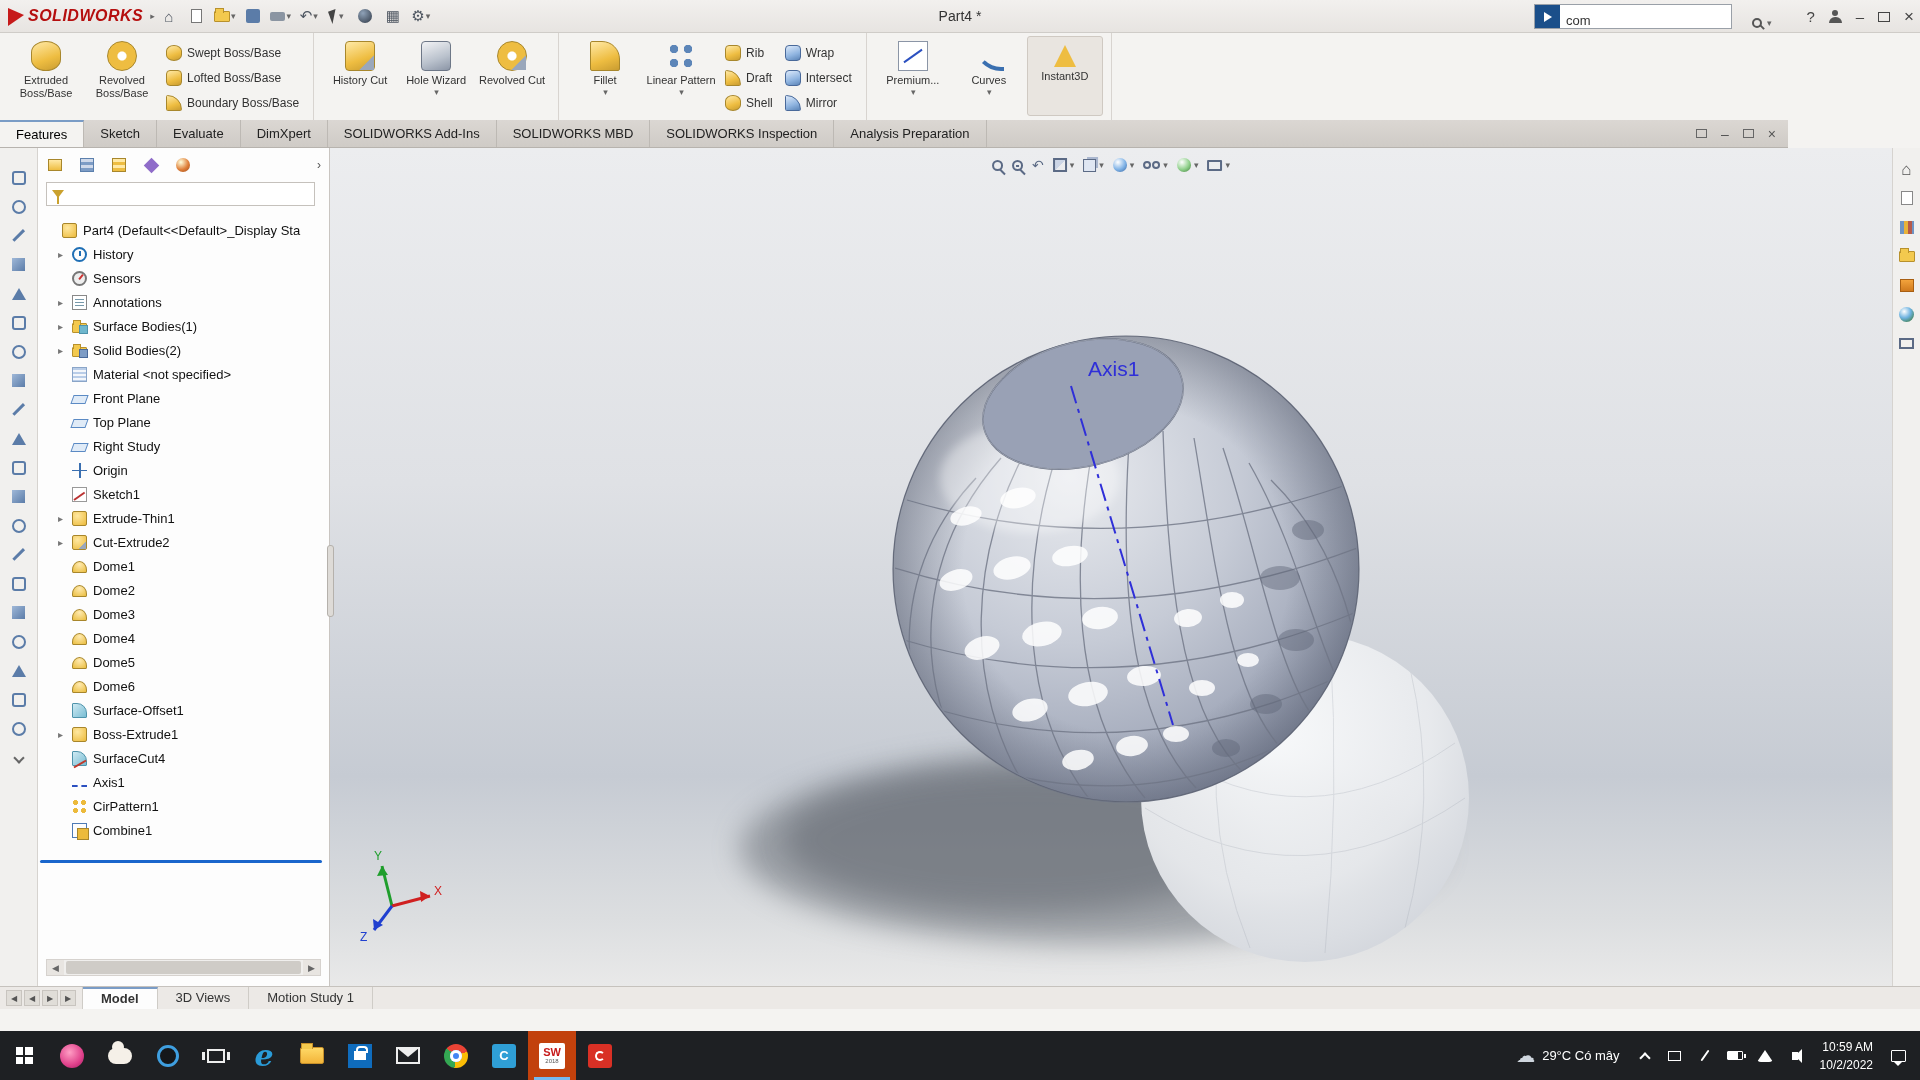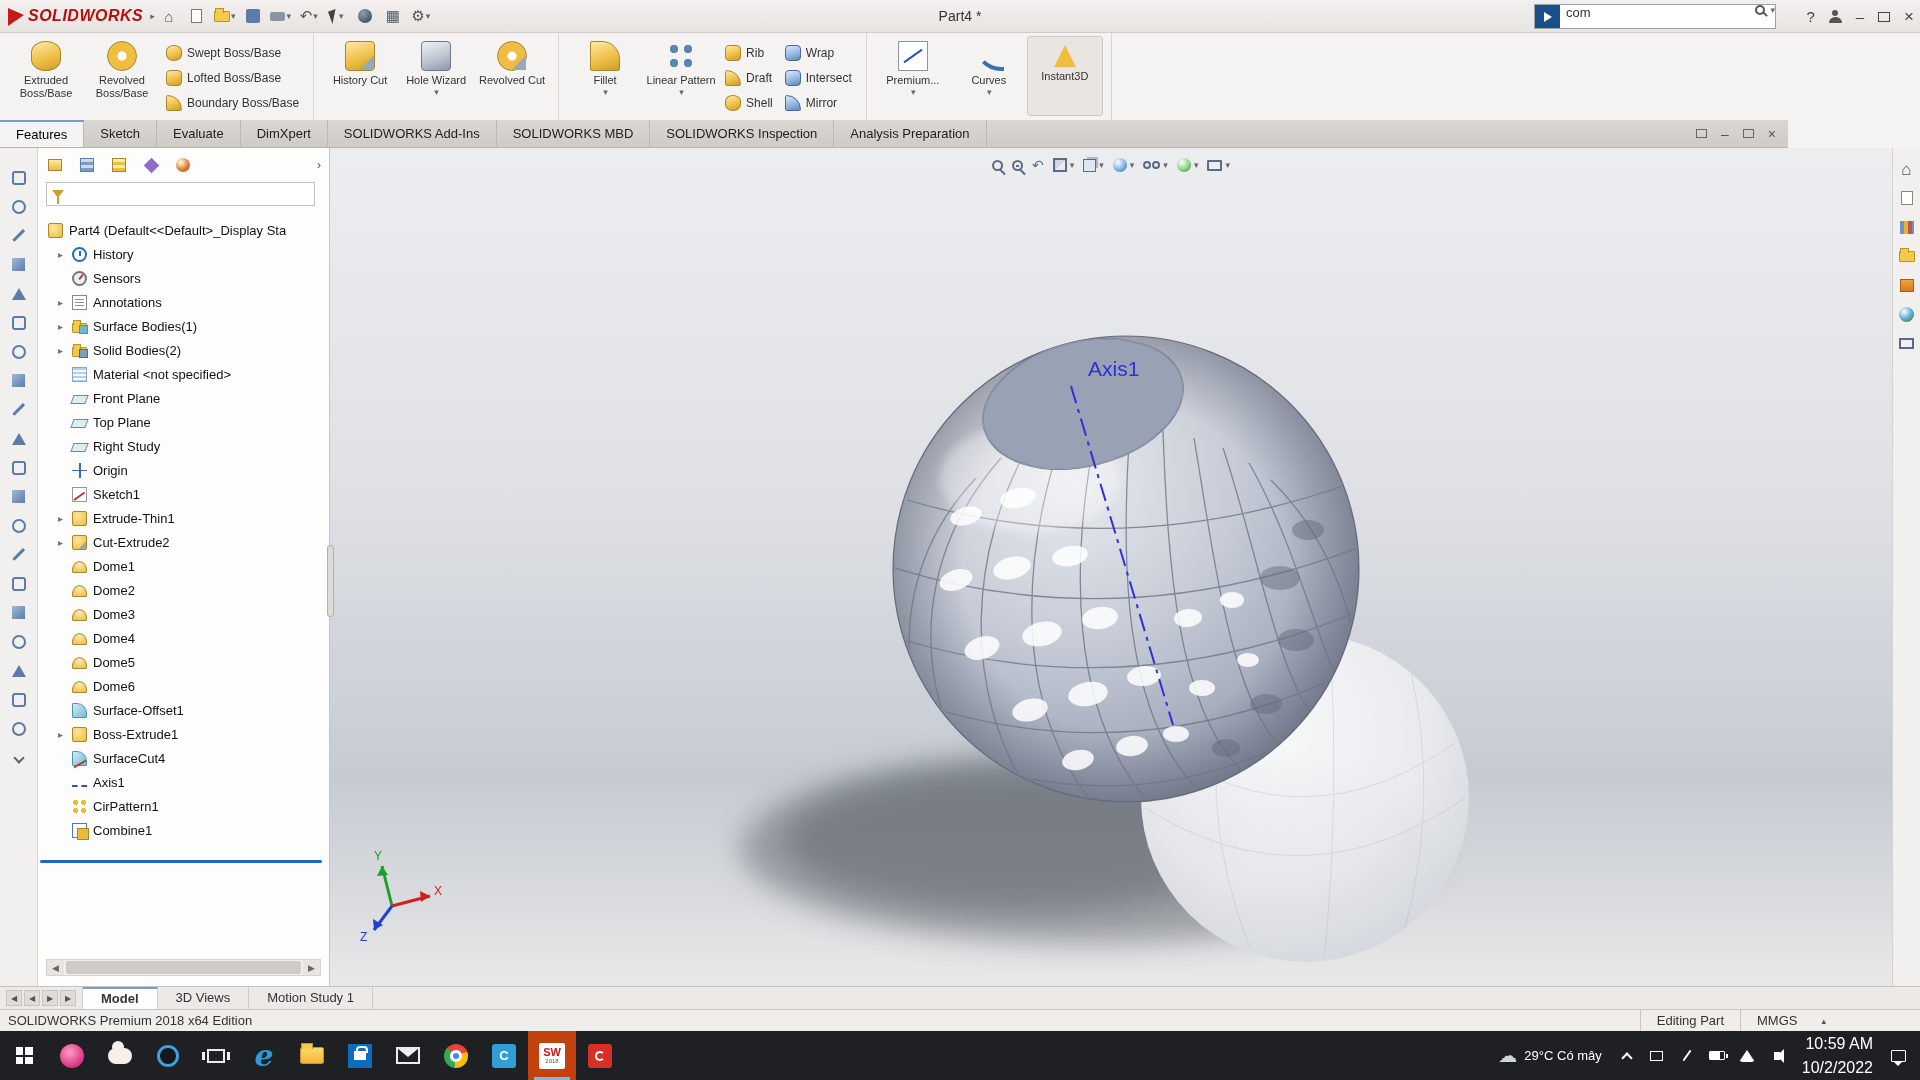--- a/index.html
+++ b/index.html
@@ -6,21 +6,21 @@
   html,body{width:1920px;height:1080px;overflow:hidden;font-family:"Liberation Sans",sans-serif;background:#000}
   .screen{position:relative;width:1920px;height:1080px;background:#f4f3f1}
 
   
   .titlebar{position:absolute;left:0;top:0;width:1920px;height:33px;background:linear-gradient(#f2f0ee,#e7e4e1);border-bottom:1px solid #cfccc8;display:flex;align-items:center;padding:0 8px;z-index:30}
   .dsmark{width:0;height:0;border-top:9px solid transparent;border-bottom:9px solid transparent;border-left:16px solid #c61a1a;margin-right:4px;transform:skewY(-8deg)}
   .brand{color:#b50f0f;font-weight:bold;font-style:italic;font-size:16px;letter-spacing:.5px;margin-right:6px}
   .qbtn{width:26px;height:24px;display:flex;align-items:center;justify-content:center;margin:0 1px;border-radius:3px;color:#4d5560;font-size:15px}
   .dd{font-size:9px;color:#666;margin-left:1px}
   .tb-title{position:absolute;left:960px;transform:translateX(-50%);top:0;height:33px;line-height:33px;font-size:14px;color:#333}
-  .tb-search{position:absolute;left:1534px;top:4px;width:242px;height:25px;background:#fff;border:1px solid #9aa0a8;display:flex;align-items:flex-start}
+  .tb-search{position:absolute;left:1534px;top:4px;width:198px;height:25px;background:#fff;border:1px solid #9aa0a8;display:flex;align-items:flex-end}
   .swtile{width:25px;height:23px;background:#1b4f8a;display:flex;align-items:center;justify-content:center;flex:none}
   .swtile .tri{width:0;height:0;border-top:5px solid transparent;border-bottom:5px solid transparent;border-left:8px solid #fff}
   .tb-search input{border:none;outline:none;flex:1;font-size:13px;color:#333;padding:0 6px;font-family:"Liberation Sans",sans-serif;background:transparent}
   .mag{width:10px;height:10px;border:2px solid #555;border-radius:50%;position:relative;flex:none;margin:0 4px}
   .mag::after{content:"";position:absolute;width:6px;height:2px;background:#555;transform:rotate(45deg);right:-5px;bottom:-2px}
   .winctl{position:absolute;right:6px;top:0;height:33px;display:flex;align-items:center;gap:14px;color:#444;font-size:15px}
   .person{width:13px;height:13px;position:relative}
   .person::before{content:"";position:absolute;left:3.5px;top:0;width:6px;height:6px;border-radius:50%;background:#555}
   .person::after{content:"";position:absolute;left:0;bottom:0;width:13px;height:6px;border-radius:6px 6px 0 0;background:#555}
   .wbox{width:12px;height:10px;border:1.5px solid #444}
@@ -74,21 +74,21 @@
   .fm3{width:14px;height:14px;background:repeating-linear-gradient(#ffe9a6 0 3px,#eebd41 3px 6px);border:1px solid #a8872c}
   .fm4{width:11px;height:11px;background:#8f6cc9;transform:rotate(45deg)}
   .fm5{width:14px;height:14px;border-radius:50%;background:radial-gradient(circle at 35% 30%,#ffd,#e0803a 55%,#9c4a18)}
   .fmchev{margin-left:auto;color:#555;font-size:12px}
   .filterrow{position:absolute;left:8px;top:34px;right:14px;height:24px;border:1px solid #c5c1bc;background:#fff;display:flex;align-items:center;padding:0 5px}
   .funnel{width:0;height:0;border-left:6px solid transparent;border-right:6px solid transparent;border-top:8px solid #caa12e;position:relative;margin-right:6px}
   .funnel::after{content:"";position:absolute;left:-1px;top:-2px;width:2px;height:8px;background:#caa12e}
   .filterinput{flex:1;border:none;outline:none;font-size:12px;background:transparent;font-family:"Liberation Sans",sans-serif}
   .tree{position:absolute;left:0;top:70px;right:2px;bottom:40px;overflow:hidden;font-size:13px;color:#111}
   .trow{display:flex;align-items:center;height:24px;padding-left:20px;white-space:nowrap}
-  .trow.root{padding-left:10px}
+  .trow.root{padding-left:24px}
   .tarrow{width:14px;flex:none;color:#777;font-size:10px}
   .ti{width:15px;height:15px;position:relative;flex:none;margin-right:6px}
   .i-root{background:radial-gradient(circle at 35% 30%,#ffe8a0,#ecba3b);border:1px solid #a8862b;border-radius:2px}
   .i-clock{border:2px solid #1f6fb5;border-radius:50%}
   .i-clock::after{content:"";position:absolute;left:4.5px;top:2px;width:2px;height:5px;background:#1f6fb5}
   .i-gauge{border:2px solid #777;border-radius:50%;background:#eee}
   .i-gauge::after{content:"";position:absolute;left:6px;top:1px;width:2px;height:6px;background:#c33;transform:rotate(40deg)}
   .i-note{background:#fff;border:1px solid #888}
   .i-note::after{content:"";position:absolute;left:2px;right:2px;top:3px;height:8px;background:repeating-linear-gradient(#79a 0 1px,transparent 1px 3px)}
   .i-fold{background:#f3c94e;border:1px solid #b8912c;height:10px !important;margin-top:3px;border-radius:1px}
@@ -199,21 +199,21 @@
   .wcloud{color:#cfd6de;font-size:19px;line-height:1}
   .trayic{width:30px;display:flex;align-items:center;justify-content:center;height:100%}
   .chup{width:8px;height:8px;border-left:2px solid #fff;border-top:2px solid #fff;transform:rotate(45deg);margin-top:4px}
   .ic-tab{width:13px;height:10px;border:1.5px solid #fff}
   .ic-pen{width:2px;height:13px;background:#fff;transform:rotate(35deg);border-radius:1px}
   .batt{width:16px;height:9px;border:1.5px solid #fff;border-radius:1px;position:relative;background:linear-gradient(90deg,#fff 0 70%,transparent 70%)}
   .batt::after{content:"";position:absolute;right:-4px;top:2px;width:2px;height:4px;background:#fff}
   .wf{width:0;height:0;border-left:8px solid transparent;border-right:8px solid transparent;border-bottom:12px solid #fff;border-radius:4px}
   .spk{width:6px;height:8px;background:#fff;position:relative}
   .spk::after{content:"";position:absolute;left:3px;top:-3px;border-top:7px solid transparent;border-bottom:7px solid transparent;border-right:7px solid #fff}
-  .clockblk{padding:0 10px;color:#fff;font-size:16px;text-align:right;line-height:1.5}
+  .clockblk{padding:0 10px;color:#fff;font-size:12px;text-align:right;line-height:1.5}
   .notif{width:15px;height:12px;border:1.5px solid #fff;border-radius:1px;position:relative}
   .notif::after{content:"";position:absolute;left:2px;bottom:-5px;border-left:4px solid transparent;border-right:4px solid transparent;border-top:4px solid #fff}
   .sliver{width:7px;border-left:1px solid #4a4d52}
 </style>
 </head>
 <body>
 
 <div class="screen">
 
   <div class="titlebar">
@@ -819,31 +819,20 @@
       <span>◀</span>
       <span>◀</span>
       <span>▶</span>
       <span>▶</span>
     </div>
     <div class="btab active">Model</div>
     <div class="btab">3D Views</div>
     <div class="btab">Motion Study 1</div>
   </div>
 
-  <div class="statusbar">
-    <span class="sbleft">SOLIDWORKS Premium 2018 x64 Edition</span>
-    <span class="sbspacer"></span>
-    <div class="sbcell">
-        <span>Editing Part</span>
-      </div>
-    <div class="sbcell" style="width:180px">
-        <span>MMGS</span>
-        <span class="sbcaret">▴</span>
-      </div>
-  </div>
 
   <div class="taskbar">
     <div class="tbbtn">
         <span class="win">
           <i></i>
           <i></i>
           <i></i>
           <i></i>
         </span>
       </div>

